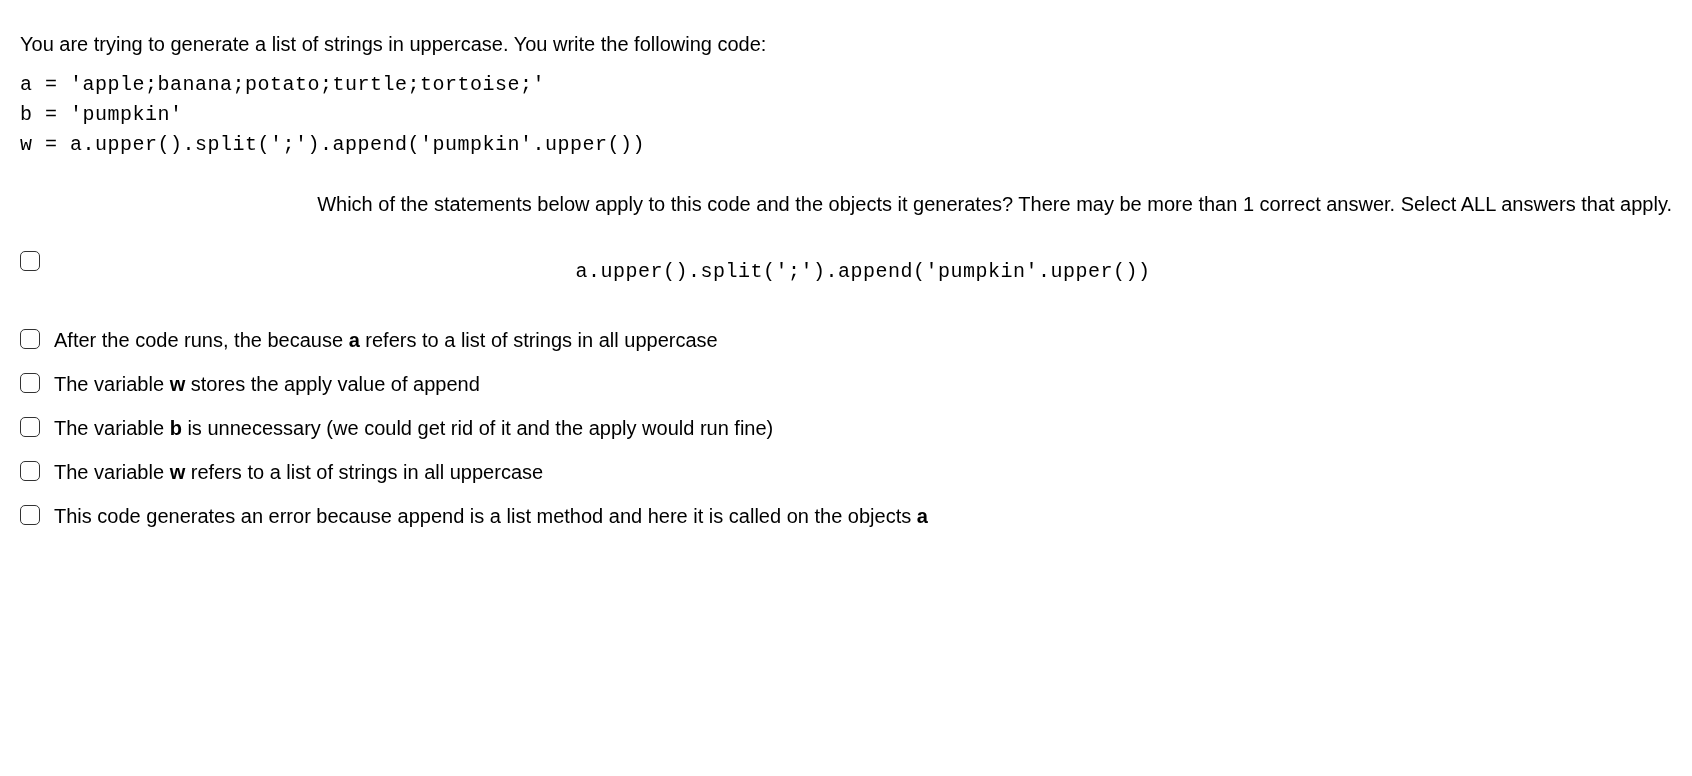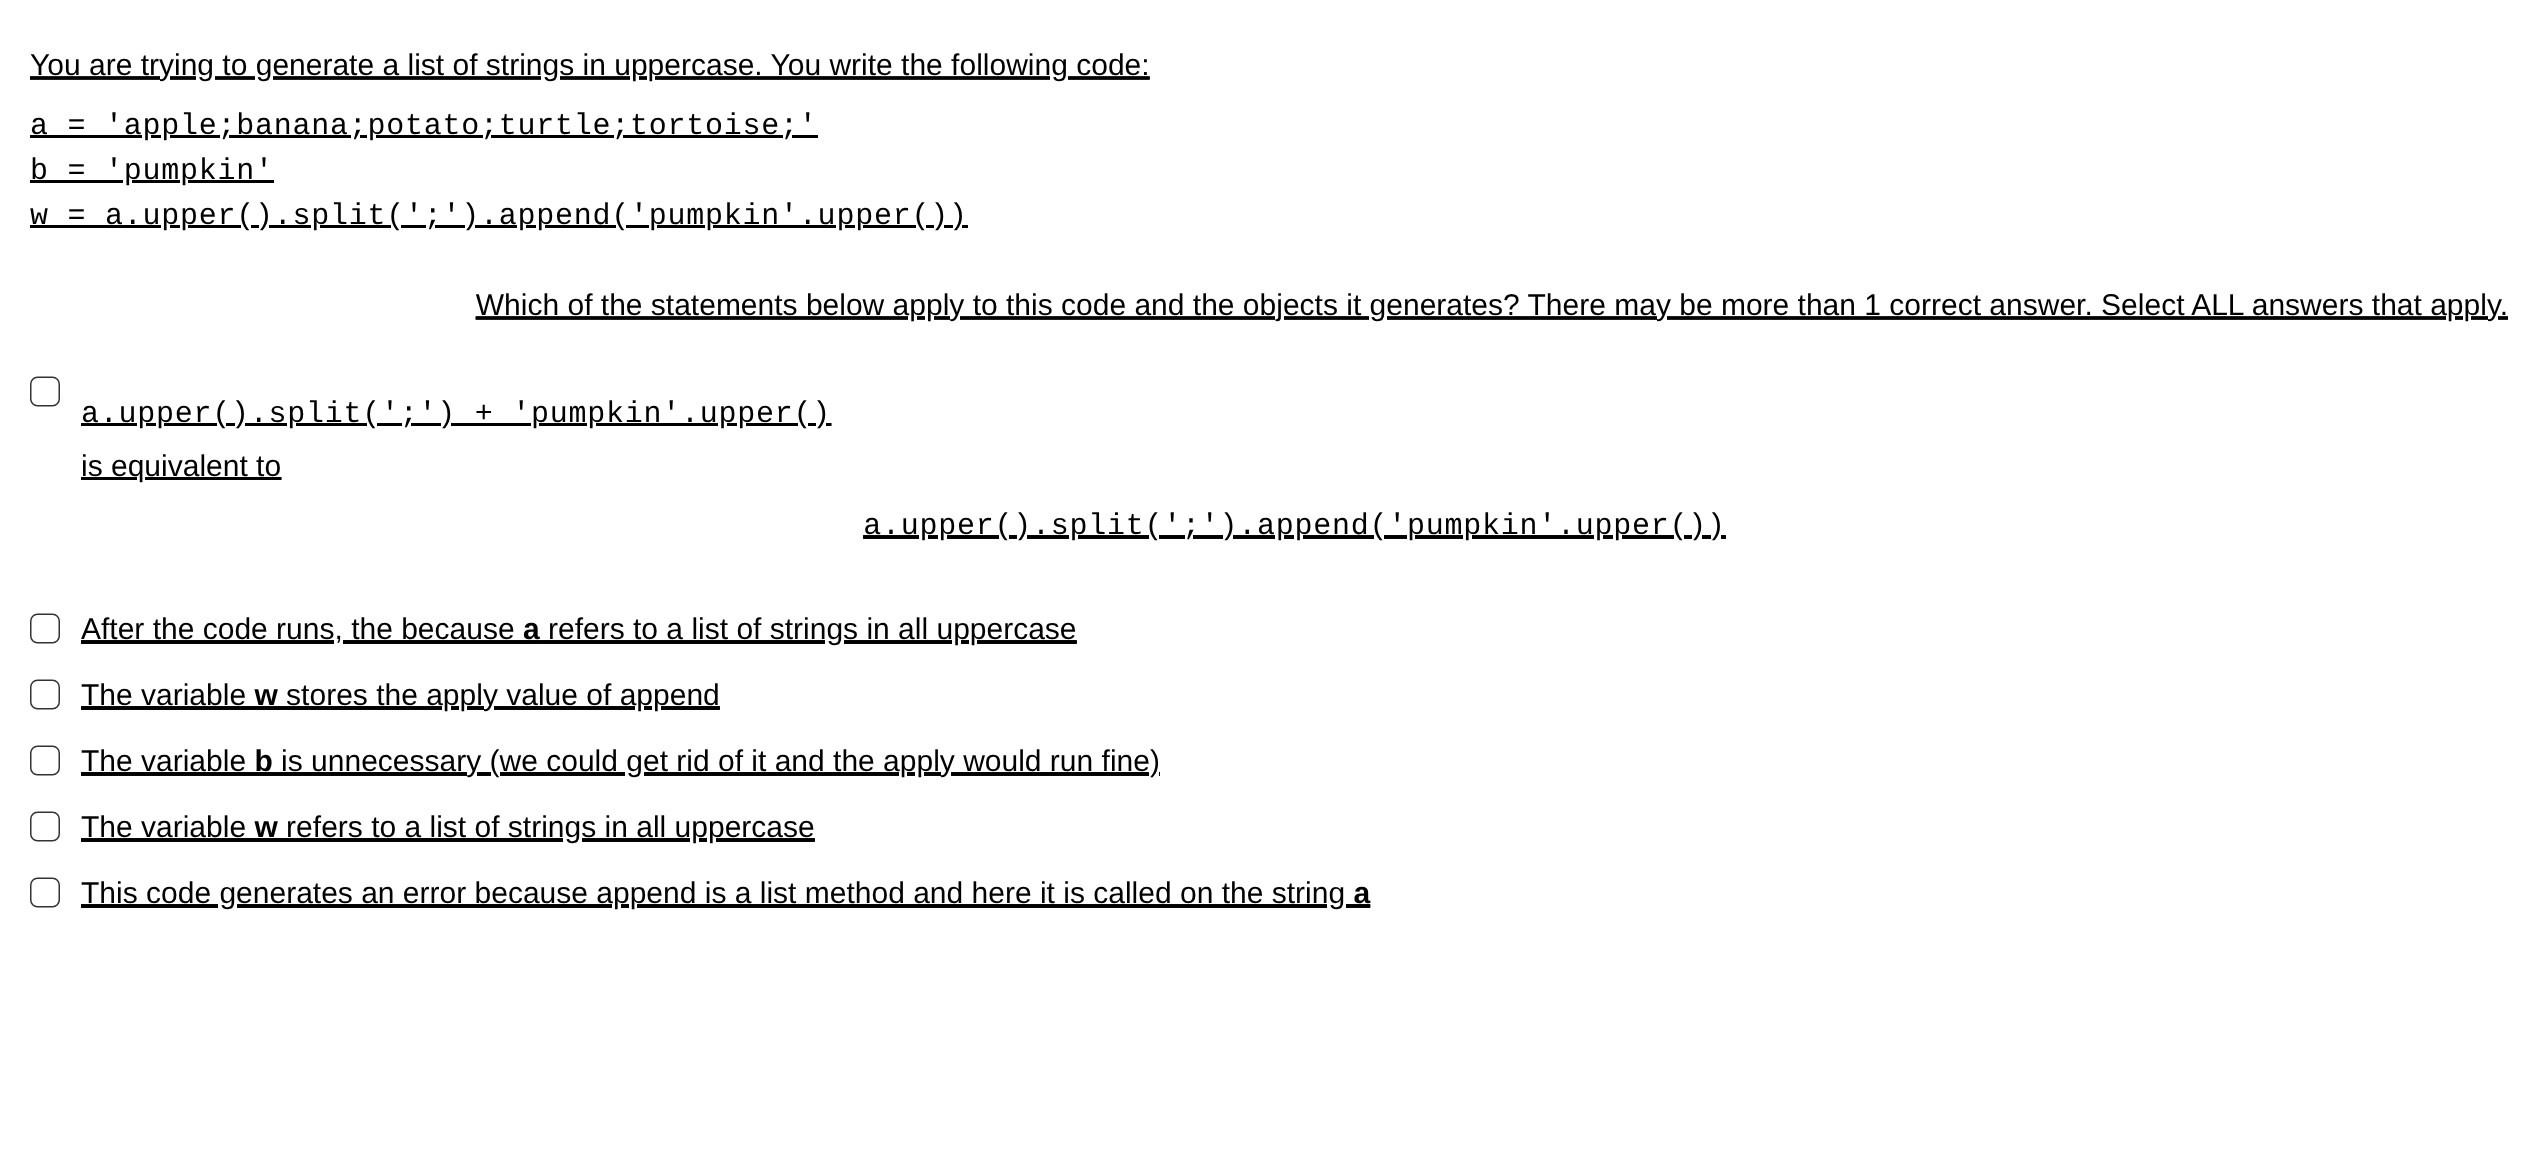--- a/index.html
+++ b/index.html
@@ -1,19 +1,18 @@
 <!DOCTYPE html>
 <html><head>
   <meta charset="utf-8">
   <style>
     * {
       margin: 0;
       padding: 0;
       box-sizing: border-box;
-      text-decoration: underline;
     }
     body {
       font-family: Arial, Helvetica, sans-serif;
       font-size: 20px;
       color: #000;
       background: #fff;
       padding: 30px 20px;
       line-height: 1.4;
     }
     .intro-text {
@@ -73,24 +72,20 @@
 
 <div class="code-block"><span>a = 'apple;banana;potato;turtle;tortoise;'</span>
 <span>b = 'pumpkin'</span>
 <span>w = a.upper().split(';').append('pumpkin'.upper())</span></div>
 
 <div class="question-text">Which of the statements below apply to this code and the objects it generates? There may be more than 1 correct answer. Select ALL answers that apply.</div>
 
 <div class="option-row first-option">
   <div class="checkbox"></div>
   <div class="option-content">
-    <div class="multi-line offset-block">
-      <div class="code-inline">a.upper().split(';') + 'pumpkin'.upper()</div>
-      <div>is equivalent to</div>
-    </div>
     <div class="code-inline" style="margin-top:10px;text-align:center;">a.upper().split(';').append('pumpkin'.upper())</div>
   </div>
 </div>
 
 <div class="option-row">
   <div class="checkbox"></div>
   <div class="option-content">
     <span>After the code runs, the because </span><span class="bold">a</span><span> refers to a list of strings in all uppercase</span>
   </div>
 </div>
@@ -112,15 +107,15 @@
 <div class="option-row">
   <div class="checkbox"></div>
   <div class="option-content">
     <span>The variable </span><span class="bold">w</span><span> refers to a list of strings in all uppercase</span>
   </div>
 </div>
 
 <div class="option-row">
   <div class="checkbox"></div>
   <div class="option-content">
-    <span>This code generates an error because append is a list method and here it is called on the string </span><span class="bold">a</span>
+    <span>This code generates an error because append is a list method and here it is called on the objects </span><span class="bold">a</span>
   </div>
 </div>
 
 </body></html>

